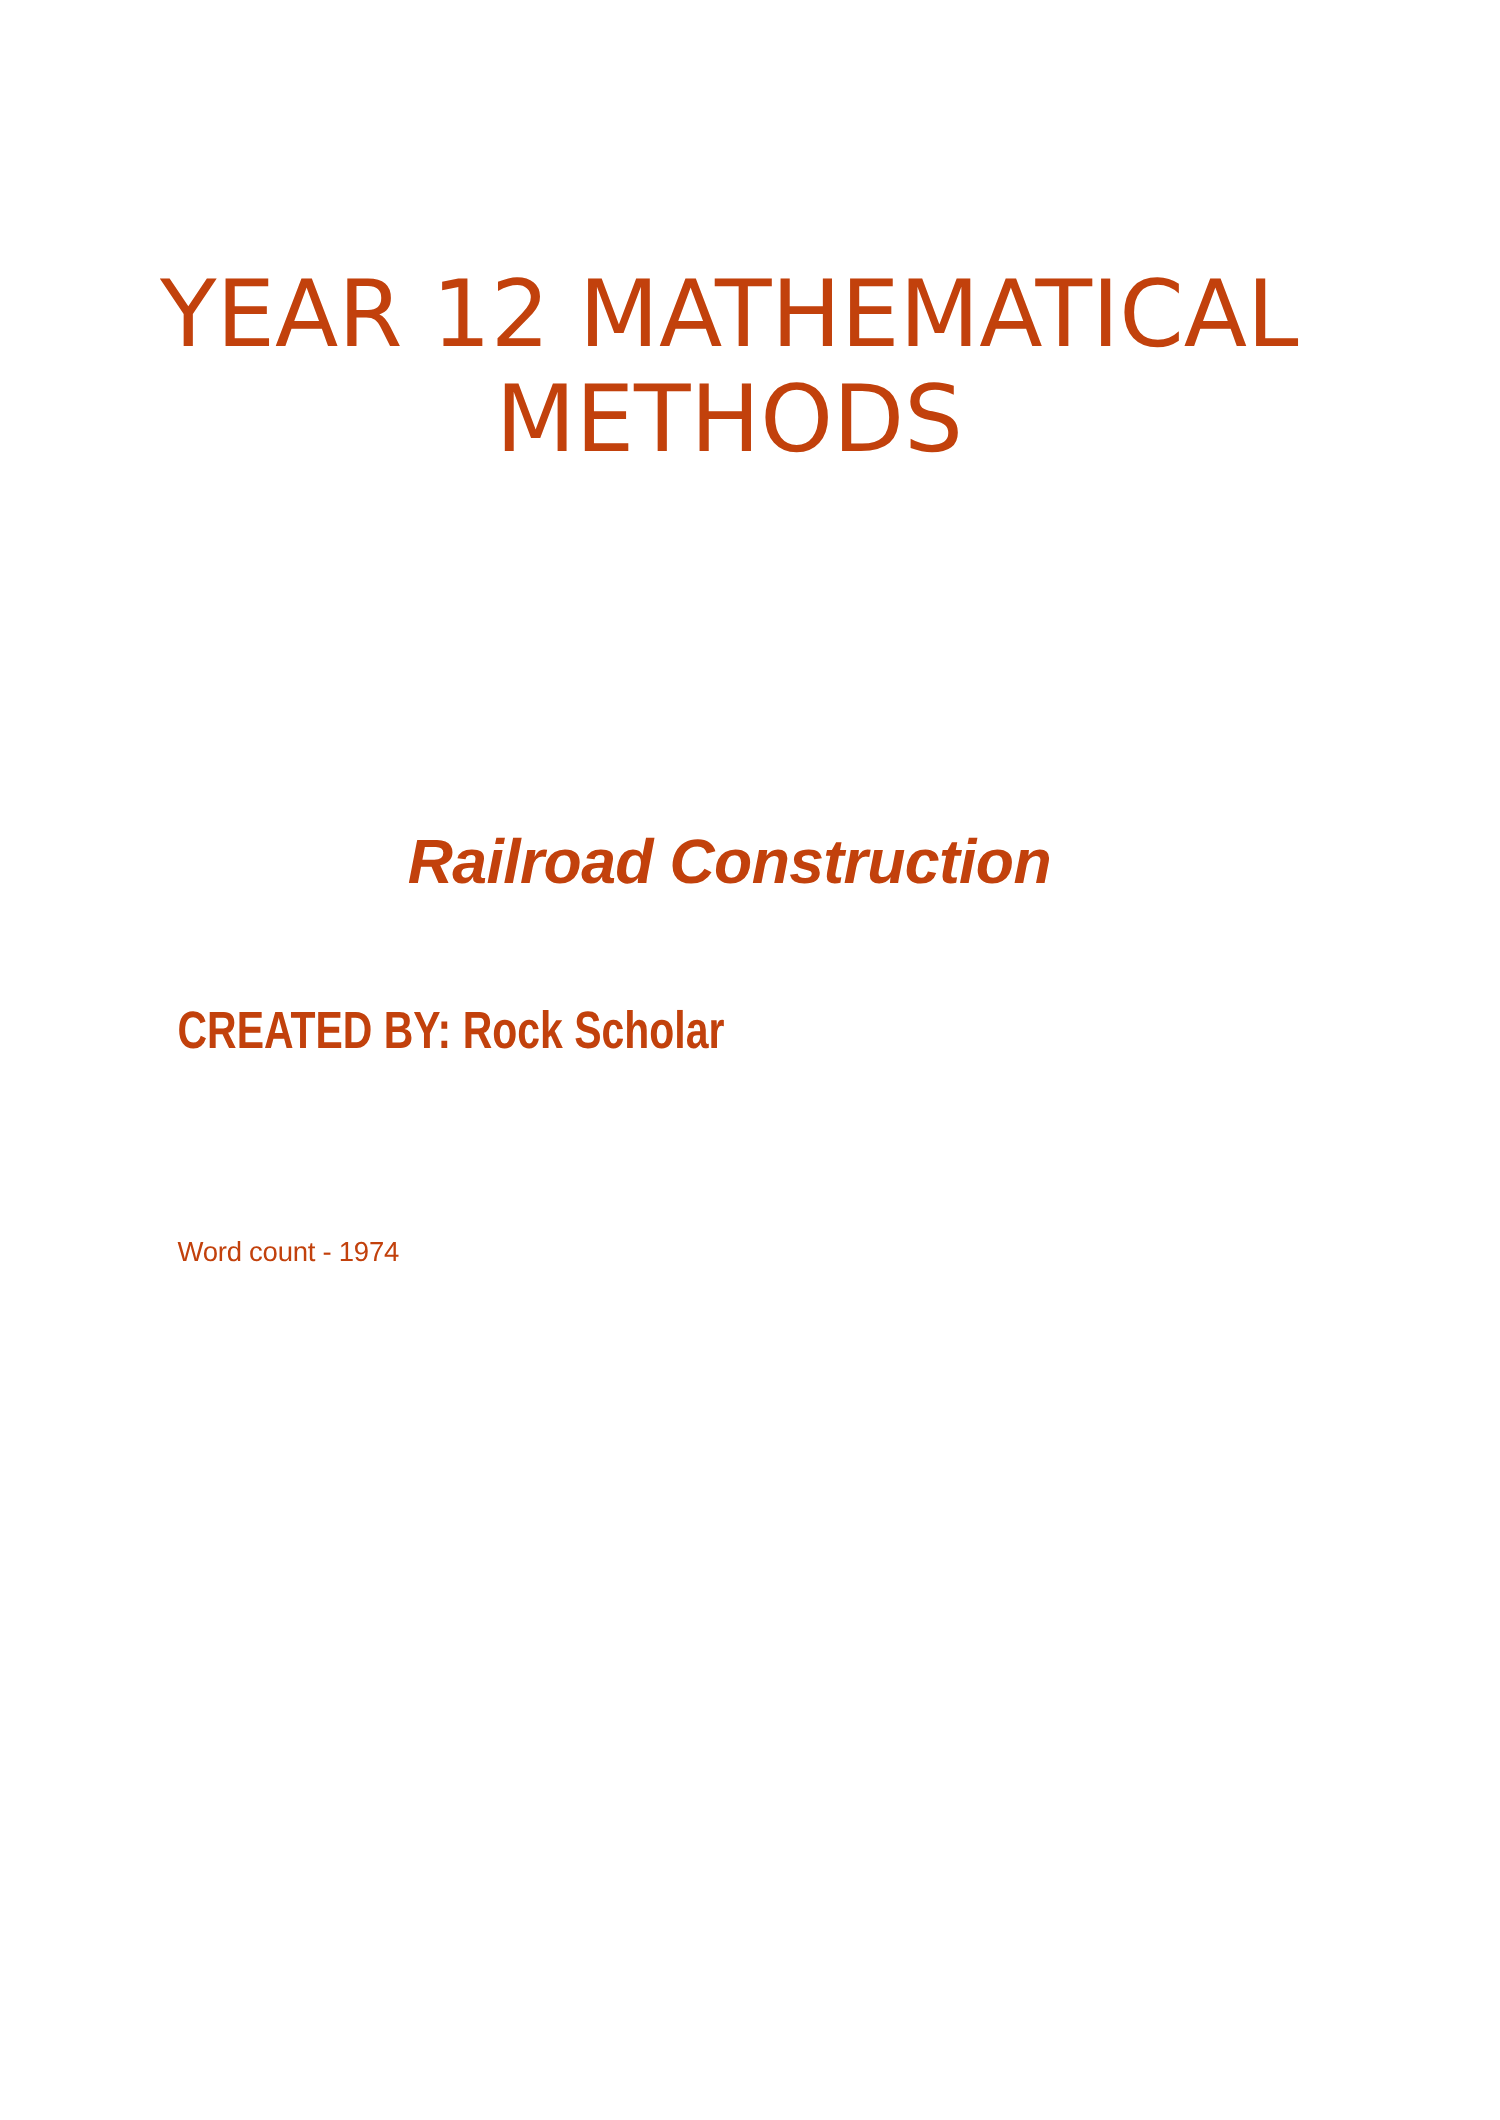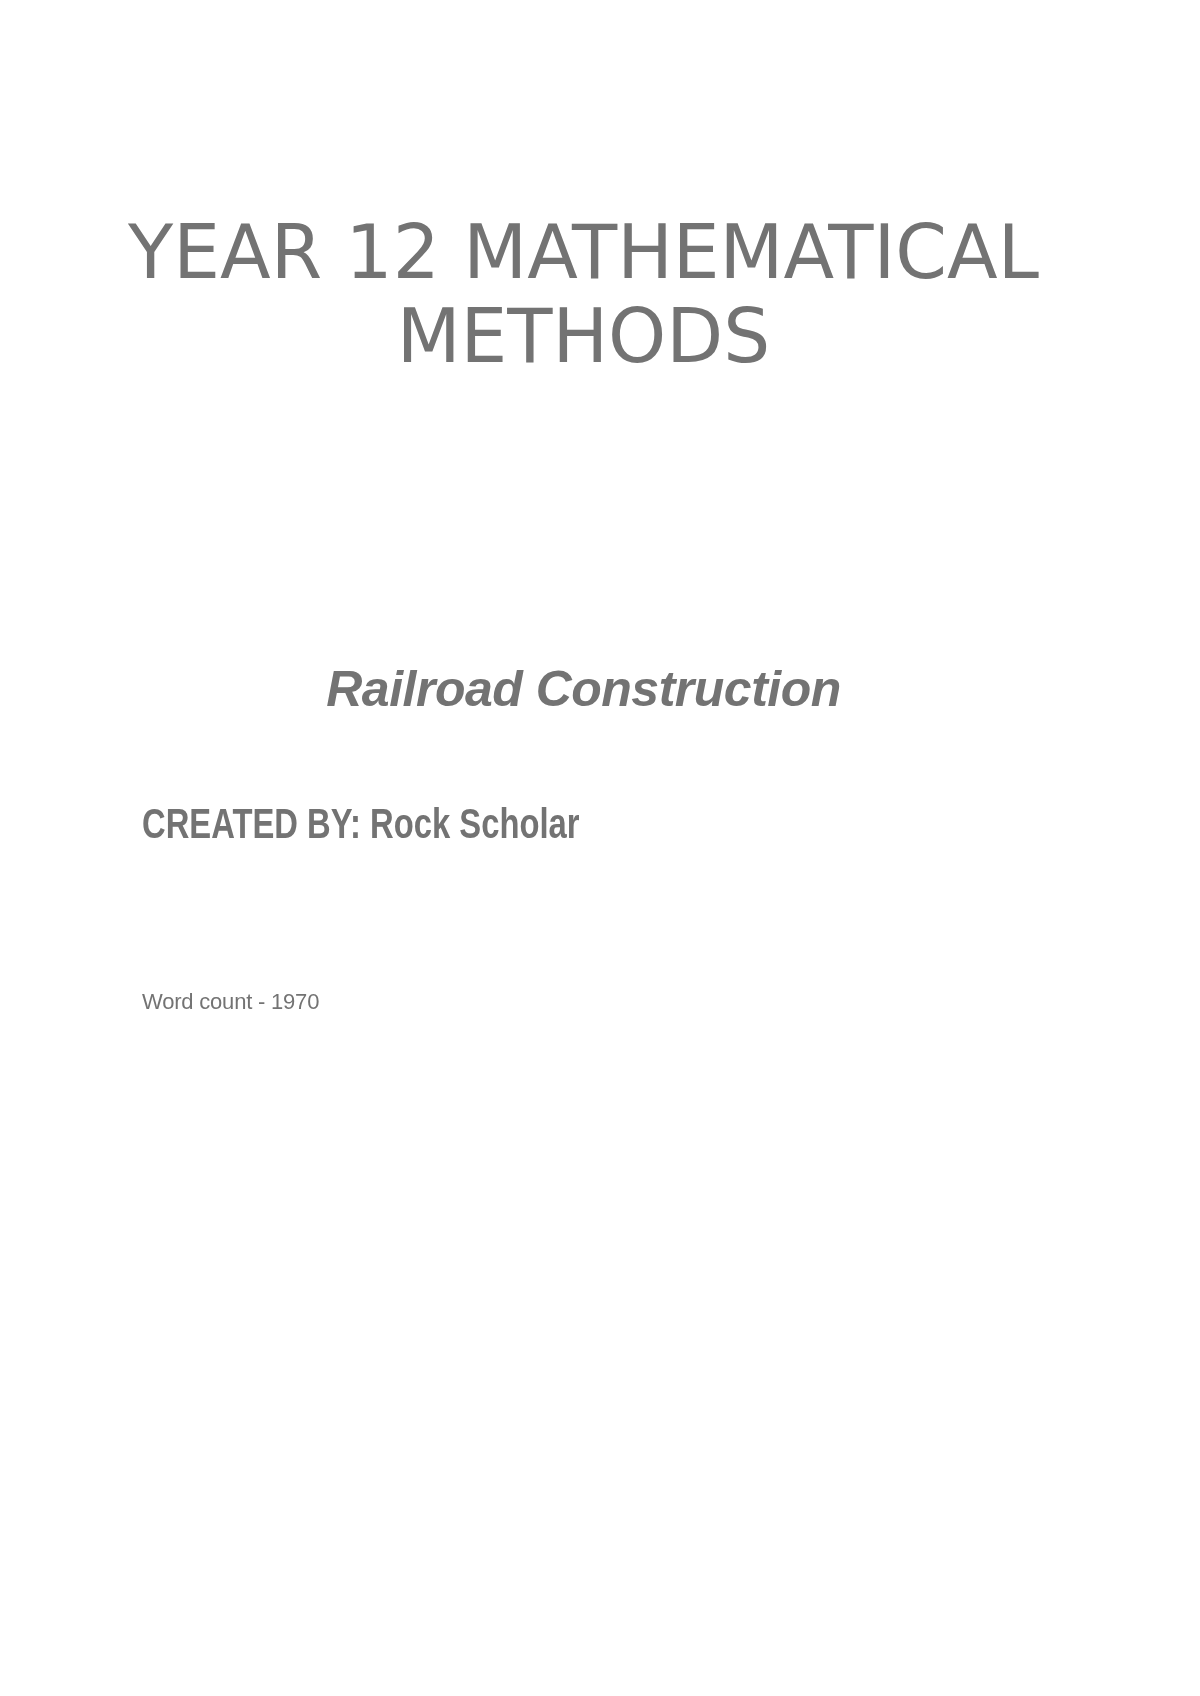--- a/index.html
+++ b/index.html
@@ -5,21 +5,21 @@
   html, body {
     margin: 0;
     padding: 0;
     background: #ffffff;
   }
   .page {
     position: relative;
     width: 1167px;
     height: 1696px;
     background: #ffffff;
-    color: #737373;
+    color: #c2410c;
     overflow: hidden;
   }
   .doc-title {
     position: absolute;
     top: 210px;
     left: 100px;
     right: 100px;
     margin: 0;
     text-align: center;
     font-family: "DejaVu Sans", sans-serif;
@@ -84,14 +84,14 @@
 <body>
 
 <div class="page">
   <h1 class="doc-title">YEAR 12 MATHEMATICAL METHODS</h1>
 
 
   <h3 class="doc-heading">Railroad Construction</h3>
 
   <p class="doc-author">CREATED BY: Rock Scholar</p>
 
-  <p class="doc-wordcount">Word count - 1970</p>
+  <p class="doc-wordcount">Word count - 1974</p>
 </div>
 
 </body></html>

